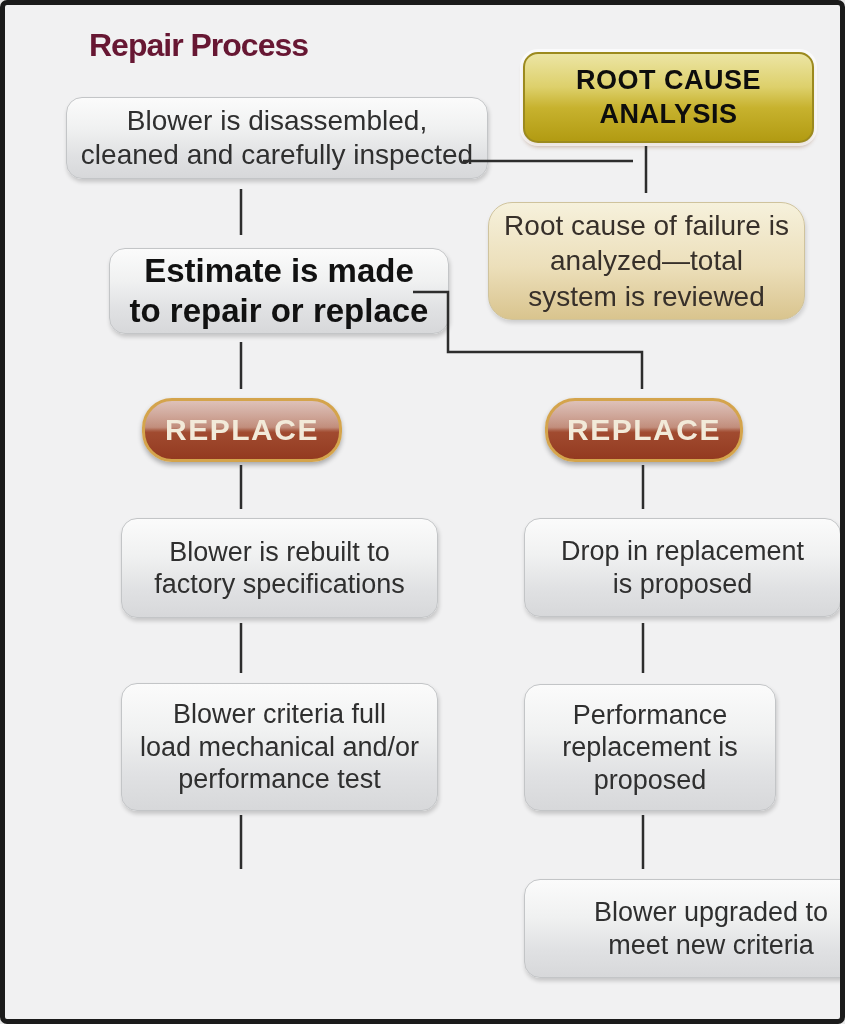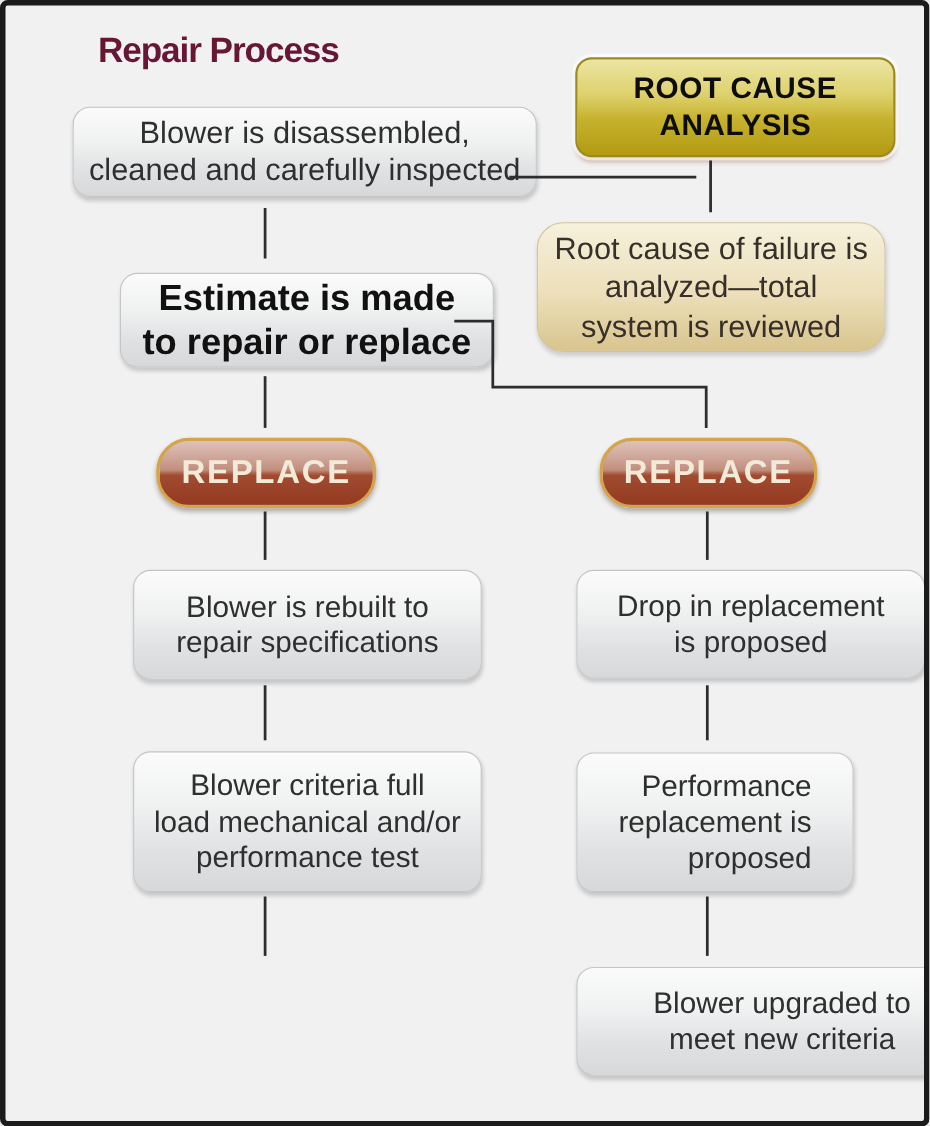--- a/index.html
+++ b/index.html
@@ -81,31 +81,31 @@
 system is reviewed</div>
 
   <div class="node gray bold-node" style="left:68px;top:243px;width:340px;height:86px;">Estimate is made
 to repair or replace</div>
 
   <div class="node pill" style="left:137px;top:393px;width:200px;height:64px;">REPLACE</div>
 
   <div class="node pill" style="left:540px;top:393px;width:198px;height:64px;">REPLACE</div>
 
   <div class="node gray" style="left:80px;top:513px;width:317px;height:100px;">Blower is rebuilt to
-repair specifications</div>
+factory specifications</div>
 
   <div class="node gray" style="left:80px;top:678px;width:317px;height:128px;">Blower criteria full
 load mechanical and/or
 performance test</div>
 
 
   <div class="node gray" style="left:483px;top:513px;width:317px;height:99px;">Drop in replacement
 is proposed</div>
 
-  <div class="node gray" style="left:483px;top:679px;width:252px;height:127px;text-align:right;">Performance
+  <div class="node gray" style="left:483px;top:679px;width:252px;height:127px;">Performance
 replacement is
 proposed</div>
 
   <div class="node gray" style="left:483px;top:874px;width:374px;height:99px;">Blower upgraded to
 meet new criteria</div>
 
   <svg class="overlay" width="845" height="1024">
     <defs>
       <marker id="ah" markerUnits="userSpaceOnUse" markerWidth="18" markerHeight="15" refX="14" refY="6.5" orient="auto">
         <path d="M0,0 L16,6.5 L0,13 L4,6.5 Z" fill="#2d2d2d" style="stroke:none;"></path>

